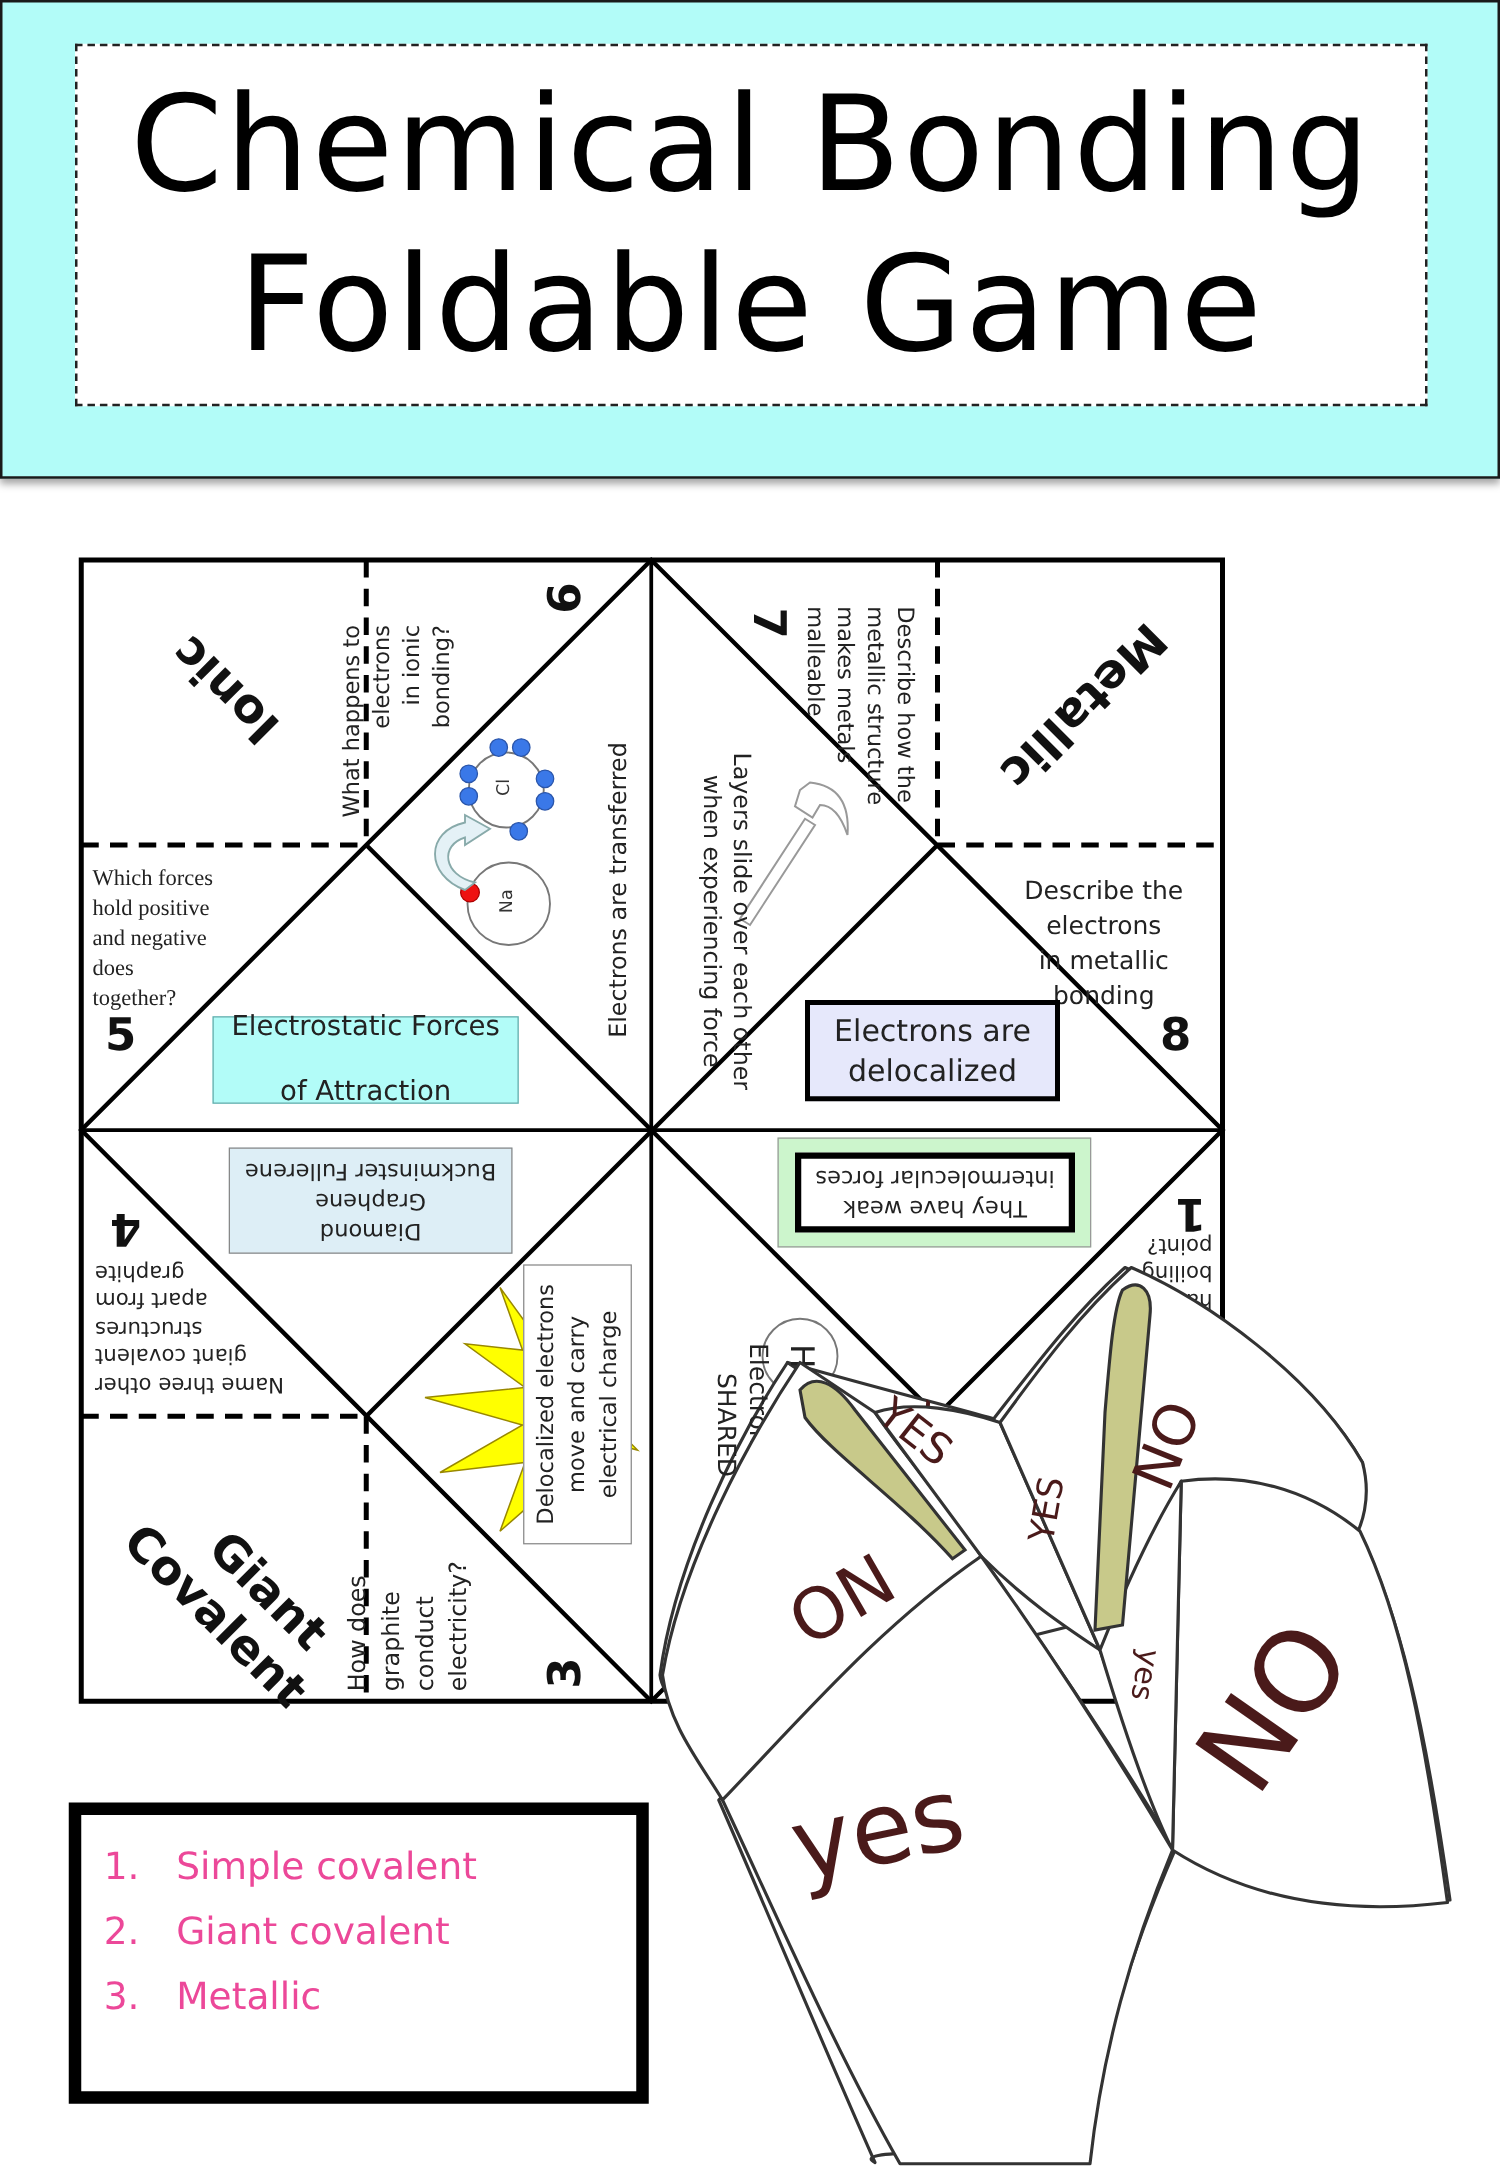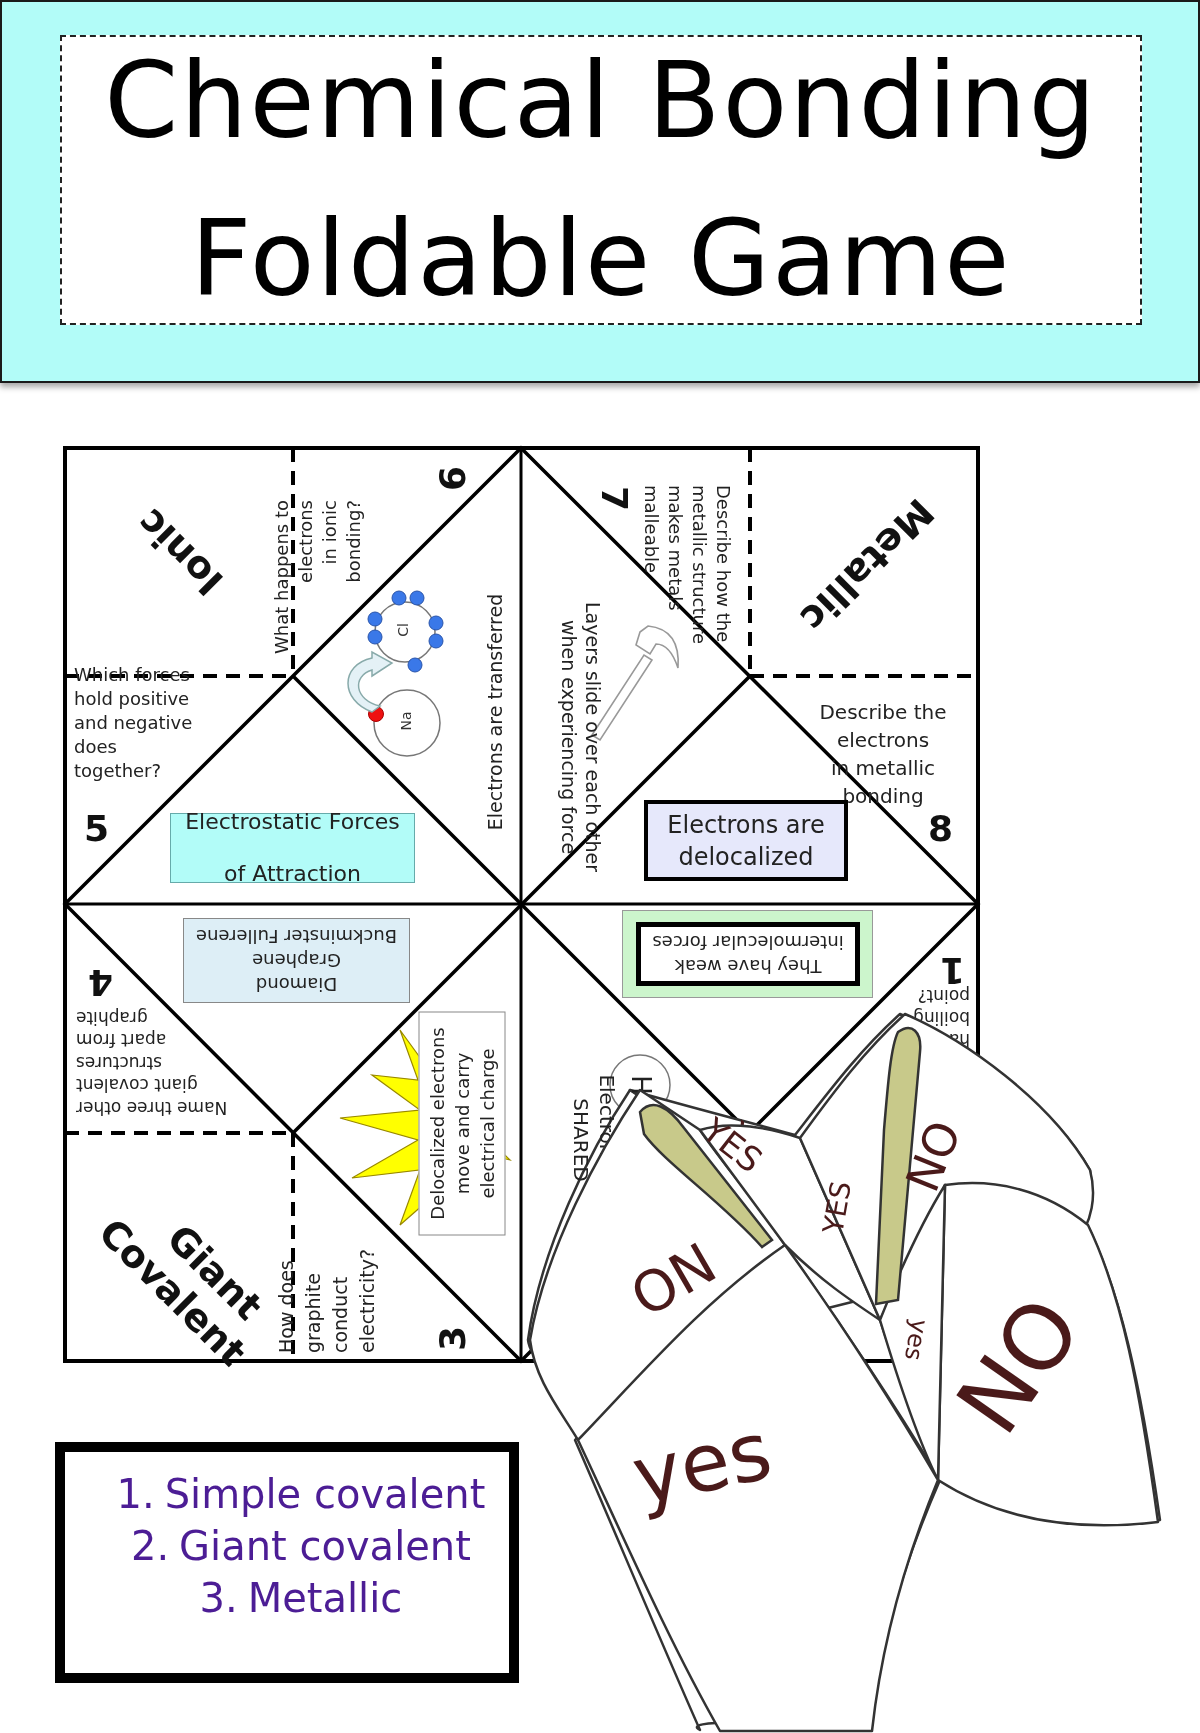--- a/index.html
+++ b/index.html
@@ -3,33 +3,33 @@
 <meta charset="utf-8">
 <style>
   html, body { margin: 0; padding: 0; background: #ffffff; }
   body { width: 1200px; height: 1733px; position: relative; overflow: hidden;
          font-family: "DejaVu Sans", sans-serif; color: #111; }
   .abs { position: absolute; }
   #header { left: 0; top: 0; width: 1196px; height: 379px; background: #b2fcf8;
             border: 2px solid #1a1a1a; box-shadow: 0 4px 6px rgba(0,0,0,0.35); }
   #title-box { left: 60px; top: 35px; width: 1078px; height: 286px; background: #ffffff;
                border: 2px dashed #222; display: flex; flex-direction: column;
-               align-items: center; justify-content: space-between; }
+               align-items: center; justify-content: center; }
   .title-line { font-family: "DejaVu Sans", sans-serif; font-size: 106px; line-height: 128px;
                 letter-spacing: 2px; color: #000; white-space: nowrap; }
   svg#board { position: absolute; left: 0; top: 0; }
   .rot { position: absolute; transform-origin: center center; white-space: nowrap; }
   .q-text { font-size: 18px; line-height: 24px; color: #222; }
   .big-label { font-weight: bold; font-size: 38px; color: #111; }
   .num { font-weight: bold; font-size: 36px; color: #111; }
   .ans-box { position: absolute; box-sizing: border-box; display: flex; align-items: center;
              justify-content: center; text-align: center; font-size: 22px; line-height: 28px; color: #222; }
   #legend { left: 55px; top: 1442px; width: 464px; height: 241px; box-sizing: border-box;
             border: 10px solid #000; background: #fff; padding: 16px 0 0 18px; }
-  .legend-item { font-size: 40px; line-height: 52px; color: #4c1d95; white-space: nowrap; text-align: center; }
+  .legend-item { font-size: 30px; line-height: 52px; color: #ec4899; white-space: nowrap; }
   .legend-item .n { display: inline-block; width: 58px; }
 </style>
 </head>
 <body>
 
 <div id="header" class="abs"></div>
 <div id="title-box" class="abs">
   <div class="title-line">Chemical Bonding</div>
   <div class="title-line">Foldable Game</div>
 </div>
@@ -125,21 +125,21 @@
   <div>What happens to</div>
   <div>electrons</div>
   <div>in ionic</div>
   <div>bonding?</div>
 </div>
 <div class="rot num" style="left:440px;top:458px;transform:rotate(-90deg);">6</div>
 <div class="rot q-text" style="left:375px;top:700px;width:240px;font-size:19px;transform:rotate(-90deg);text-align:center;">Electrons are transferred</div>
 <div class="rot" style="left:396px;top:622px;font-size:14px;color:#333;transform:rotate(-90deg);">Cl</div>
 <div class="rot" style="left:396px;top:713px;font-size:14px;color:#333;transform:rotate(-90deg);">Na</div>
 
-<div class="abs q-text" style="left:74px;top:663px;">
+<div class="abs q-text" style="left:74px;top:690px;font-family:Liberation Serif, serif;">
   <div>Which forces</div>
   <div>hold positive</div>
   <div>and negative</div>
   <div>does</div>
   <div>together?</div>
 </div>
 <div class="abs num" style="left:84px;top:808px;">5</div>
 <div class="ans-box" style="left:170px;top:813px;width:245px;height:70px;background:#b2fcf8;border:1.5px solid #6aa;flex-direction:column;gap:24px;">
   <div>Electrostatic Forces</div>
   <div>of Attraction</div>

